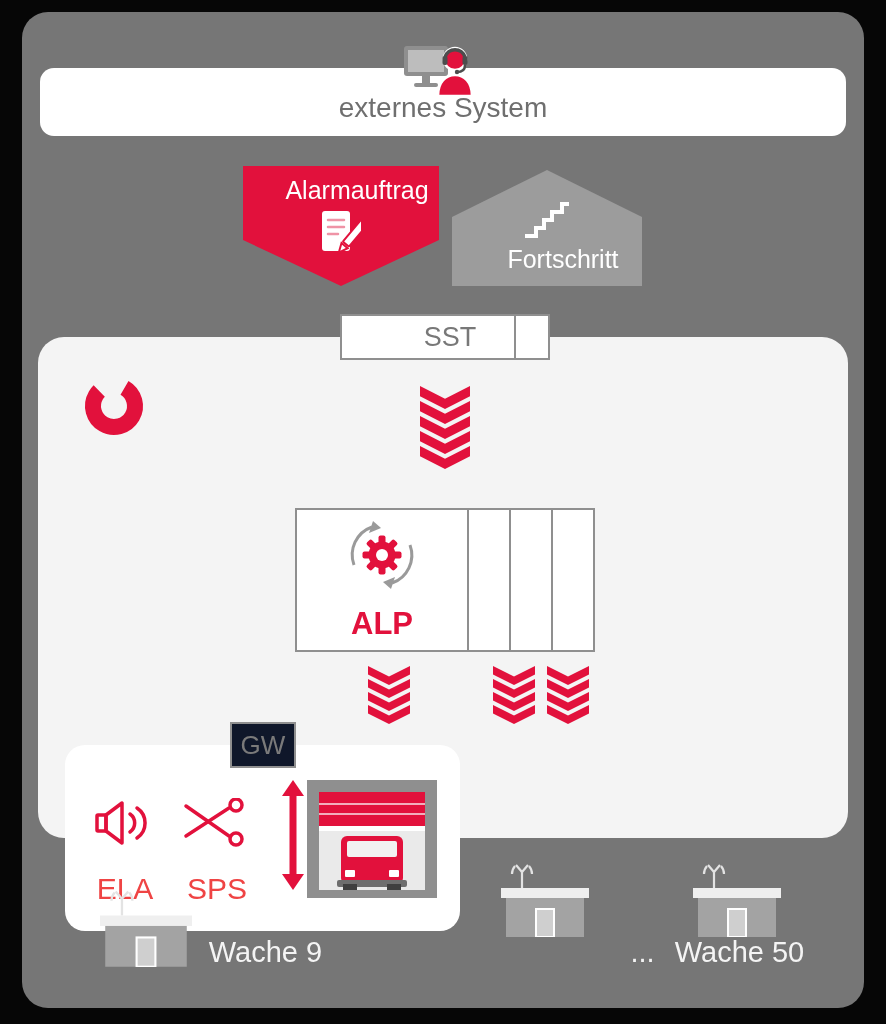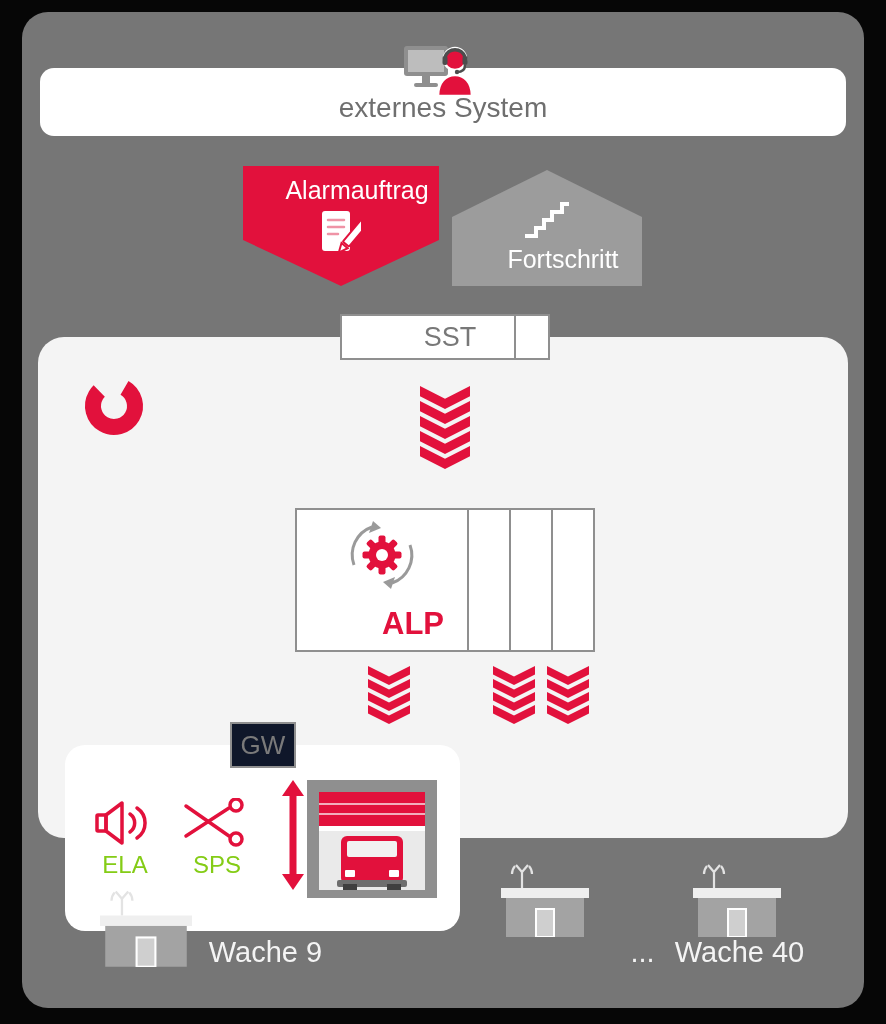--- a/index.html
+++ b/index.html
@@ -51,30 +51,30 @@
     background:#fff; border:2px solid #8f8f8f; display:flex; }
   .tts-main { flex:1; position:relative; }
   .tts-label { position:absolute; left:52px; bottom:5px; color:#7a7a7a;
     font-size:26px; }
   .tts-cell { width:17px; border-left:2px solid #8f8f8f; }
 
   .alp-box { left:295px; top:508px; width:300px; height:144px; background:#fff;
     border:2px solid #8f8f8f; z-index:3; display:flex; }
   .alp-main { flex:1; position:relative; }
   .alp-label { position:absolute; bottom:8px; left:0; width:100%;
-    text-align:center; color:#e2113c; font-size:31px; font-weight:700;margin-left:31px; }
+    text-align:center; color:#e2113c; font-size:31px; font-weight:700; }
   .alp-cell { width:42px; border-left:2px solid #8f8f8f; }
 
   .gw-box { left:65px; top:745px; width:395px; height:186px; background:#fff;
     border-radius:20px; z-index:3; }
   .gw-label { left:230px; top:722px; width:66px; height:46px; background:#0f172a;
     border:2px solid #8f8f8f; z-index:4; display:flex; align-items:center;
     justify-content:center; color:#7a7a7a; font-size:26px; }
 
-  .dev-label { z-index:4; color:#84cc16; font-size:24px; text-align:center; }
+  .dev-label { z-index:4; color:#ef4444; font-size:30px; text-align:center;margin-top:21px; }
   .station-label { z-index:4; color:#f4f4f4; font-size:29px; text-align:center; }
   .icon-wrap { z-index:4; }
 </style>
 </head>
 <body>
 
 <div class="stage">
 
   <div class="abs gray-panel"></div>
 
@@ -299,15 +299,15 @@
         <line x1="21" y1="10" x2="21" y2="27"></line>
         <path d="M15 4 L21 11 L27 4"></path>
         <path d="M11 13 A 12 12 0 0 1 14 5"></path>
         <path d="M28 5 A 12 12 0 0 1 31 13"></path>
       </g>
       <rect x="0" y="27" width="88" height="10" fill="#efefef"></rect>
       <rect x="5" y="37" width="78" height="39" fill="#a3a3a3"></rect>
       <rect x="35" y="48" width="18" height="28" fill="#cfcfcf" stroke="#fff" stroke-width="2"></rect>
     </svg>
   </div>
-  <div class="abs station-label" style="left:672px; top:936px; width:135px;">Wache 40</div>
+  <div class="abs station-label" style="left:672px; top:936px; width:135px;">Wache 50</div>
 
 </div>
 
 </body></html>

